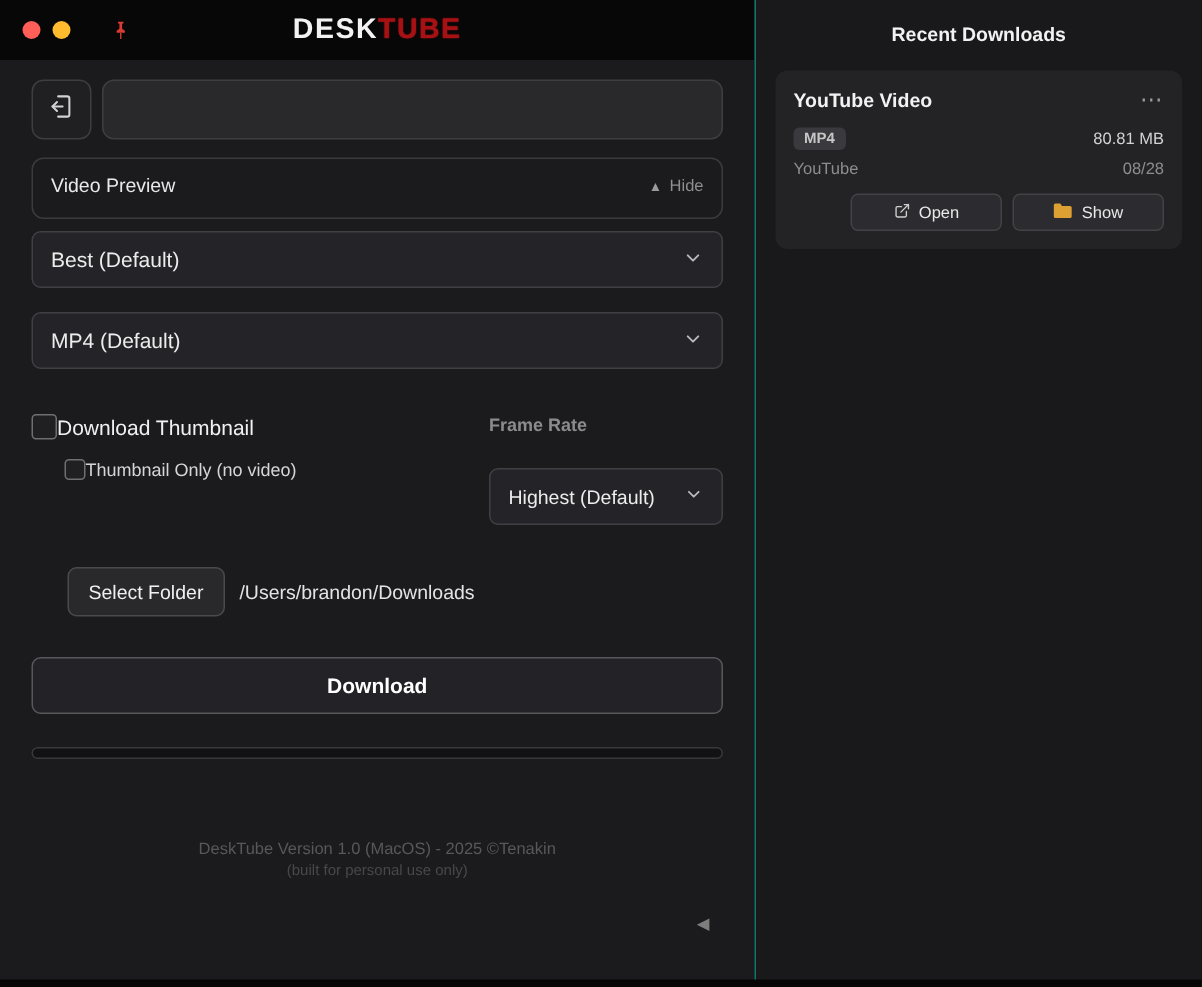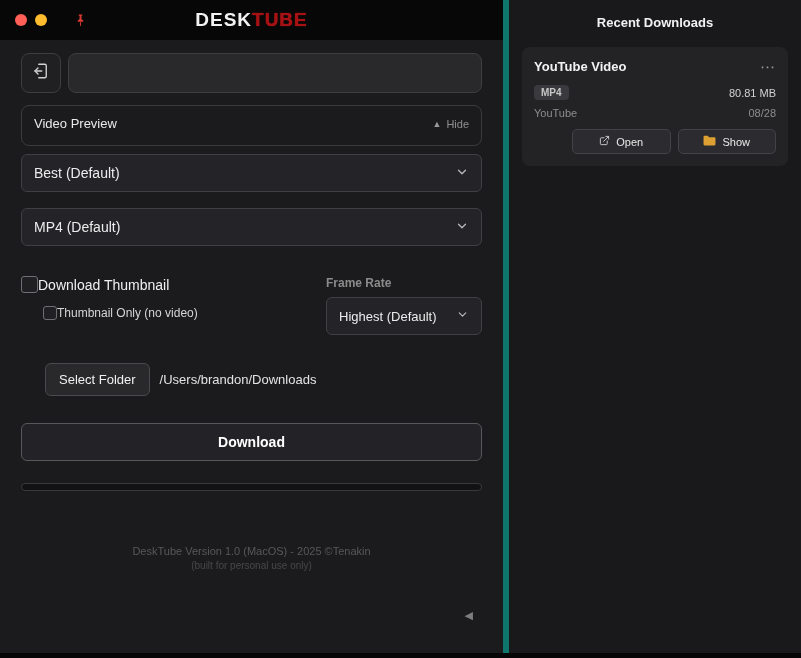--- a/index.html
+++ b/index.html
@@ -42,38 +42,38 @@
 
   .options { margin-top:30px; display:flex; justify-content:space-between; align-items:flex-start; }
   .chk-row { display:flex; align-items:center; gap:0; cursor:pointer;text-align:right; }
   .chk { width:17px; height:17px; border:1.5px solid #6f6f73; border-radius:3px; background:#202023; flex-shrink:0; }
   .chk-label { font-size:14px; color:#f0f0f0; }
   .sub { margin-top:13px; margin-left:22px; }
   .chk.small { width:14px; height:14px; }
   .chk-label.small { font-size:12px; color:#d5d5d5; }
   .fr-col { width:156px; }
   .fr-label { font-size:12px; font-weight:bold; color:#8b8b8b; }
-  .fr-col .dropdown { margin-top:7px; font-size:13px; }
+  .fr-col .dropdown { margin-top:22px; font-size:13px; }
 
   .folder-row { margin-top:28px; display:flex; align-items:center; gap:10px;padding-left:24px; }
   .folder-btn { background:#29292c; border:1px solid #4a4a4e; border-radius:6px; padding:0 13px; height:33px; display:flex; align-items:center; font-size:13px; color:#f0f0f0; cursor:pointer; flex-shrink:0; }
   .folder-path { font-size:13px; color:#e3e3e3; }
 
   .download-btn { margin-top:27px; height:38px; width:100%; background:#232327; border:1px solid #58585c; border-radius:6px; color:#ffffff; font-weight:bold; font-size:14px; display:flex; align-items:center; justify-content:center; cursor:pointer; }
 
   .progress { margin-top:22px; height:8px; border:1px solid #39393c; border-radius:4px; background:#121214; overflow:hidden; }
   .progress-fill { height:100%; width:0%; background:#b11212; }
 
   .footer { margin-top:54px; text-align:center; }
   .f1 { font-size:11px; color:#585858; }
   .f2 { font-size:10px; color:#484848; margin-top:3px; }
   .collapse { position:absolute; right:30px; bottom:36px; color:#7d7d7d; font-size:11px; cursor:pointer; }
 
   
-  .right-pane { flex:1; background:#19191b; border-left:6px solid #0f766e; position:relative; }
+  .right-pane { flex:1; background:#19191b; border-left:1px solid #0f766e; position:relative; }
   .rp-header { text-align:center; padding:15px 0 11px; font-size:13px; font-weight:bold; color:#f2f2f2; }
   .card { margin:6px 13px 0; background:#232326; border-radius:8px; padding:12px; }
   .card-top { display:flex; justify-content:space-between; align-items:center; }
   .card-title { font-size:13px; font-weight:600; color:#f2f2f2; }
   .card-menu { color:#9a9a9a; font-size:15px; letter-spacing:1px; cursor:pointer; line-height:12px; }
   .card-meta { margin-top:11px; display:flex; justify-content:space-between; align-items:center; }
   .badge { background:#3a3a3e; color:#c6c6c6; font-size:10px; font-weight:bold; padding:2px 7px; border-radius:4px; }
   .size { font-size:11px; color:#d2d2d2; }
   .card-src { margin-top:7px; display:flex; justify-content:space-between; font-size:11px; color:#8d8d8d; }
   .card-btns { margin-top:10px; display:flex; gap:7px;margin-left:38px; }

